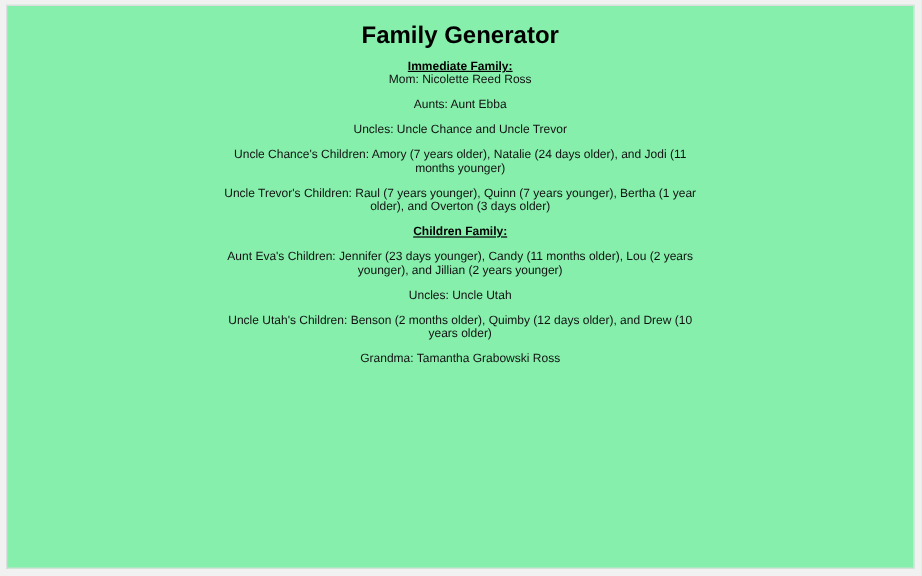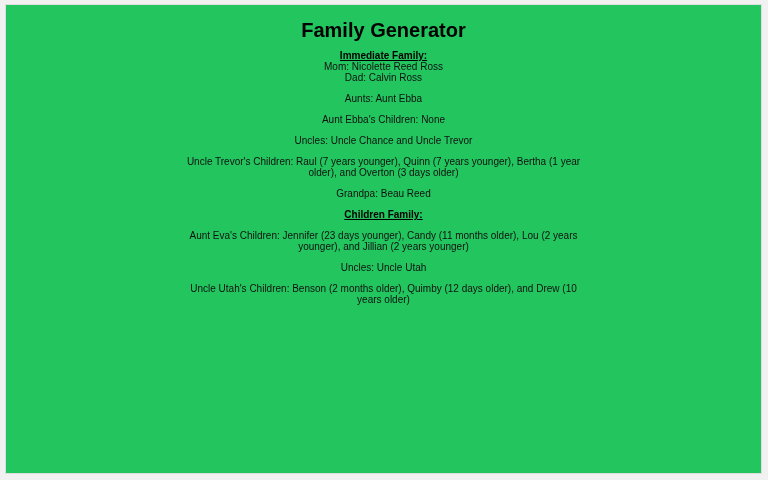--- a/index.html
+++ b/index.html
@@ -11,21 +11,21 @@
       background: #f1f1f1;
       font-family: "Liberation Sans", sans-serif;
       color: #111;
     }
     .panel {
       position: absolute;
       left: 5px;
       top: 4px;
       width: 757px;
       height: 470px;
-      background: #22c55e;
+      background: #86efac;
       border: 1px solid #dedede;
       box-sizing: border-box;
       overflow: hidden;
     }
     .content {
       width: 400px;
       margin: 0 auto;
       text-align: center;
       font-size: 10px;
       line-height: 11px;
@@ -50,31 +50,30 @@
 </head>
 <body>
 
 <div class="panel">
   <div class="content">
     <h1>Family Generator</h1>
 
     <div class="immediate">
       <div class="section-title">Immediate Family:</div>
       <div>Mom: Nicolette Reed Ross</div>
-      <div>Dad: Calvin Ross</div>
     </div>
 
     <div>
       <div class="para">Aunts: Aunt Ebba</div>
-      <div class="para">Aunt Ebba's Children: None</div>
       <div class="para">Uncles: Uncle Chance and Uncle Trevor</div>
+      <div class="para">Uncle Chance's Children: Amory (7 years older), Natalie (24 days older), and Jodi (11 months younger)</div>
       <div class="para">Uncle Trevor's Children: Raul (7 years younger), Quinn (7 years younger), Bertha (1 year older), and Overton (3 days older)</div>
-      <div class="para">Grandpa: Beau Reed</div>
     </div>
 
     <div>
       <div class="para section-title">Children Family:</div>
       <div class="para">Aunt Eva's Children: Jennifer (23 days younger), Candy (11 months older), Lou (2 years younger), and Jillian (2 years younger)</div>
       <div class="para">Uncles: Uncle Utah</div>
       <div class="para">Uncle Utah's Children: Benson (2 months older), Quimby (12 days older), and Drew (10 years older)</div>
+      <div class="para">Grandma: Tamantha Grabowski Ross</div>
     </div>
   </div>
 </div>
 
 </body></html>

